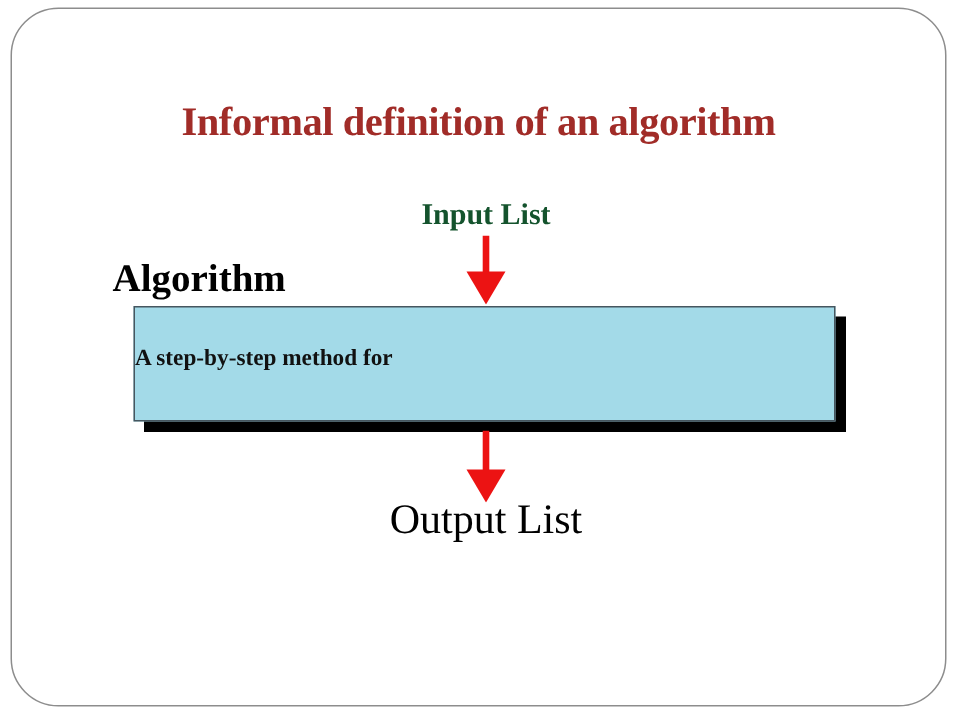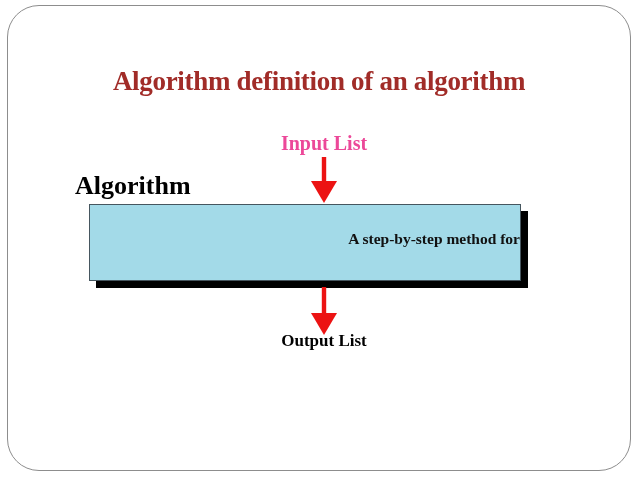--- a/index.html
+++ b/index.html
@@ -36,21 +36,21 @@
     color: #a12c28;
     letter-spacing: -0.3px;
   }
   .input-label {
     position: absolute;
     left: 316px;
     top: 126px;
     transform: translateX(-50%);
     font-size: 20px;
     font-weight: bold;
-    color: #ec4899;
+    color: #14532d;
     white-space: nowrap;
   }
   .arrow {
     position: absolute;
     left: 316px;
     transform: translateX(-50%);
     display: block;
   }
   .arrow-input { top: 151px; }
   .arrow-output { top: 281px; }
@@ -60,58 +60,58 @@
     top: 165px;
     font-size: 26px;
     font-weight: bold;
     color: #000000;
     white-space: nowrap;
   }
   .method-box {
     position: absolute;
     left: 81px;
     top: 198px;
-    width: 432px;
+    width: 468px;
     height: 77px;
     background: #a3dae8;
     border: 1.5px solid #46565f;
     box-shadow: 7px 7px 0 #000000;
     box-sizing: border-box;
     display: flex;
     flex-direction: column;
-    align-items: flex-end;
+    align-items: flex-start;
     justify-content: center;
     padding-bottom: 8px;
   }
   .method-box .box-line {
     font-size: 15.5px;
     font-weight: bold;
     color: #111111;
     line-height: 21px;
     text-align: center;
     white-space: nowrap;
   }
   .output-label {
     position: absolute;
     left: 316px;
     top: 325px;
     transform: translateX(-50%);
-    font-size: 17px;
-    font-weight: bold;
+    font-size: 28px;
+    font-weight: normal;
     color: #000000;
     white-space: nowrap;
   }
 </style>
 </head>
 <body>
 
 <div class="canvas">
   <div class="frame">
 
-    <div class="title">Algorithm definition of an algorithm</div>
+    <div class="title">Informal definition of an algorithm</div>
 
     <div class="input-label">Input List</div>
 
     <svg class="arrow arrow-input" width="30" height="46" viewBox="0 0 30 46" aria-hidden="true">
       <rect x="12.8" y="0" width="4.4" height="26" fill="#ec1313"></rect>
       <polygon points="2,24 28,24 15,46" fill="#ec1313"></polygon>
     </svg>
 
     <div class="algorithm-label">Algorithm</div>
 

